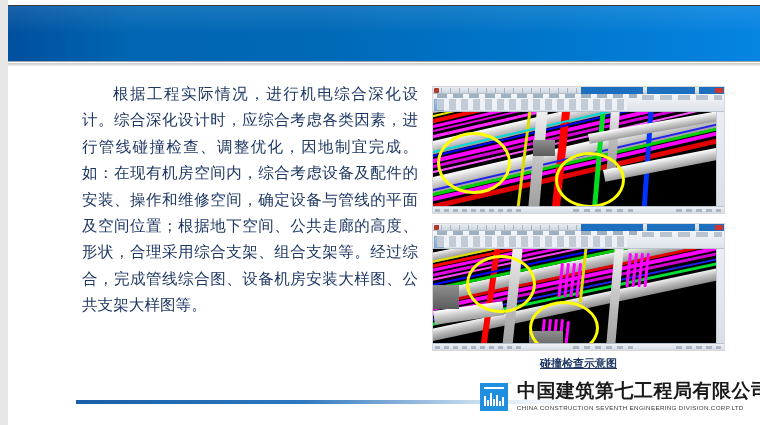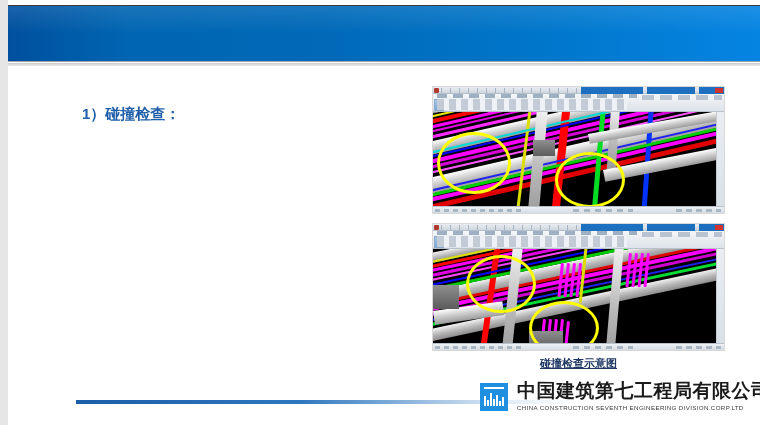--- a/index.html
+++ b/index.html
@@ -242,21 +242,21 @@
 <div class="left-margin-line"></div>
 
 <div class="slide">
 
   <div class="header-band">
     <div class="header-shine"></div>
   </div>
   <div class="header-underline"></div>
 
   <div class="text-col">
-    <div class="bold-head">1）碰撞检查：</div>
+    <div class="body-para">根据工程实际情况，进行机电综合深化设计。综合深化设计时，应综合考虑各类因素，进行管线碰撞检查、调整优化，因地制宜完成。如：在现有机房空间内，综合考虑设备及配件的安装、操作和维修空间，确定设备与管线的平面及空间位置；根据地下空间、公共走廊的高度、形状，合理采用综合支架、组合支架等。经过综合，完成管线综合图、设备机房安装大样图、公共支架大样图等。</div>
   </div>
 
   <div class="img-col">
 
     <div class="bim-shot">
       <div class="app-titlebar">
         <div class="tb-logo"></div>
         <div class="tb-tabstrip"></div>
         <div class="tb-active"></div>
         <div class="tb-active2"></div>

